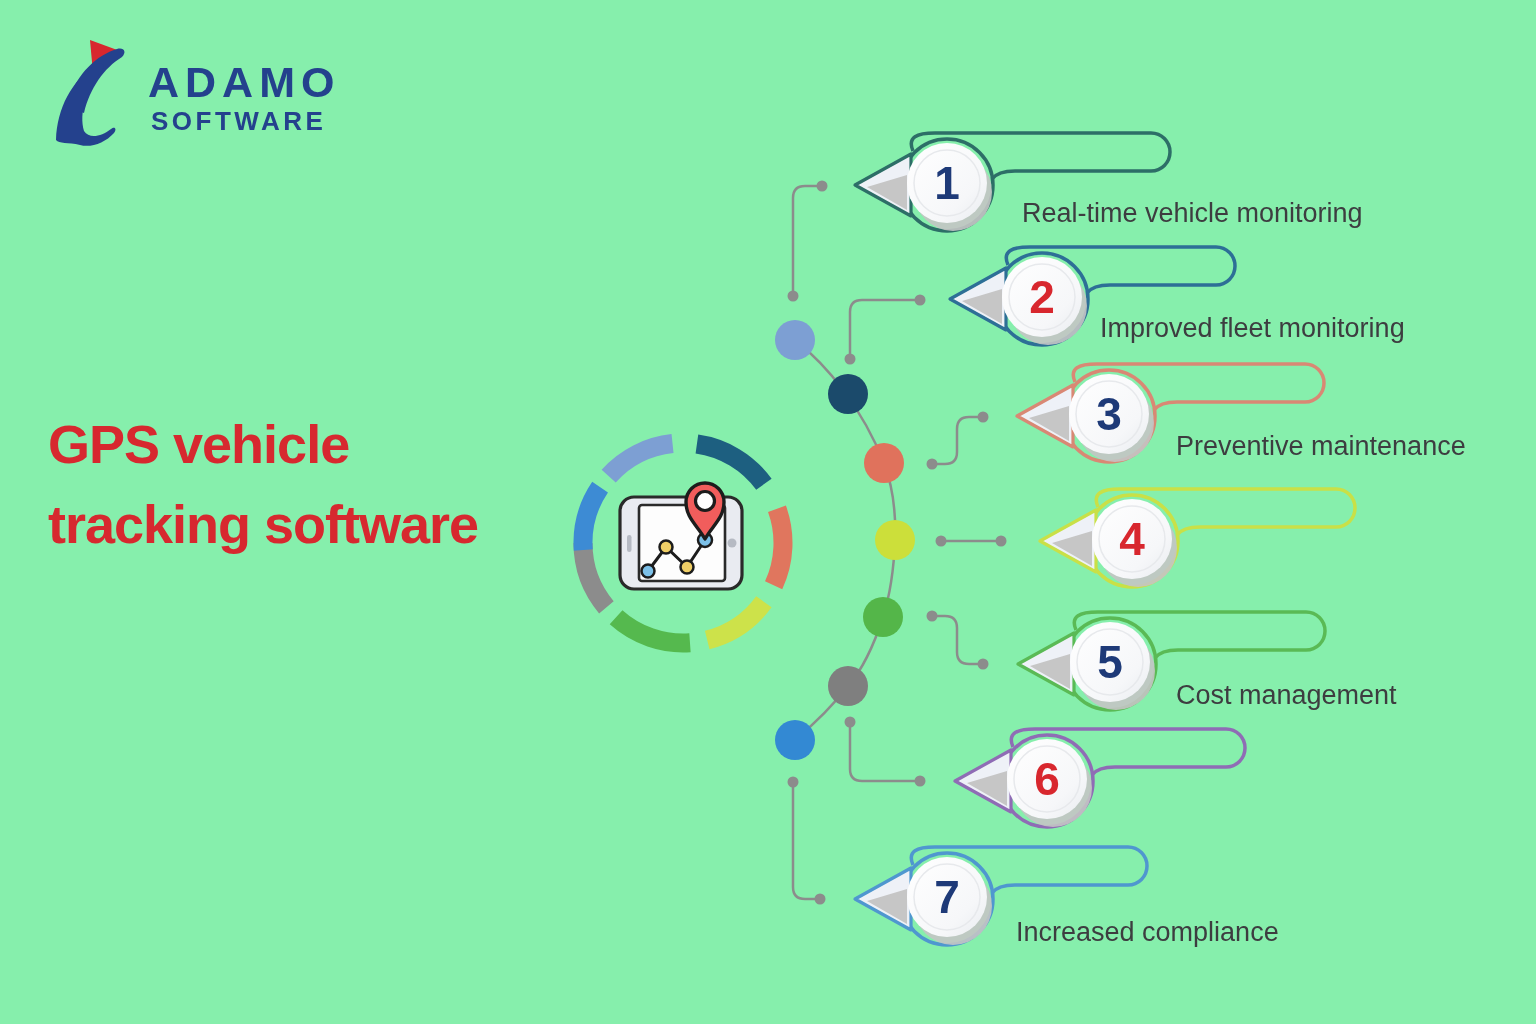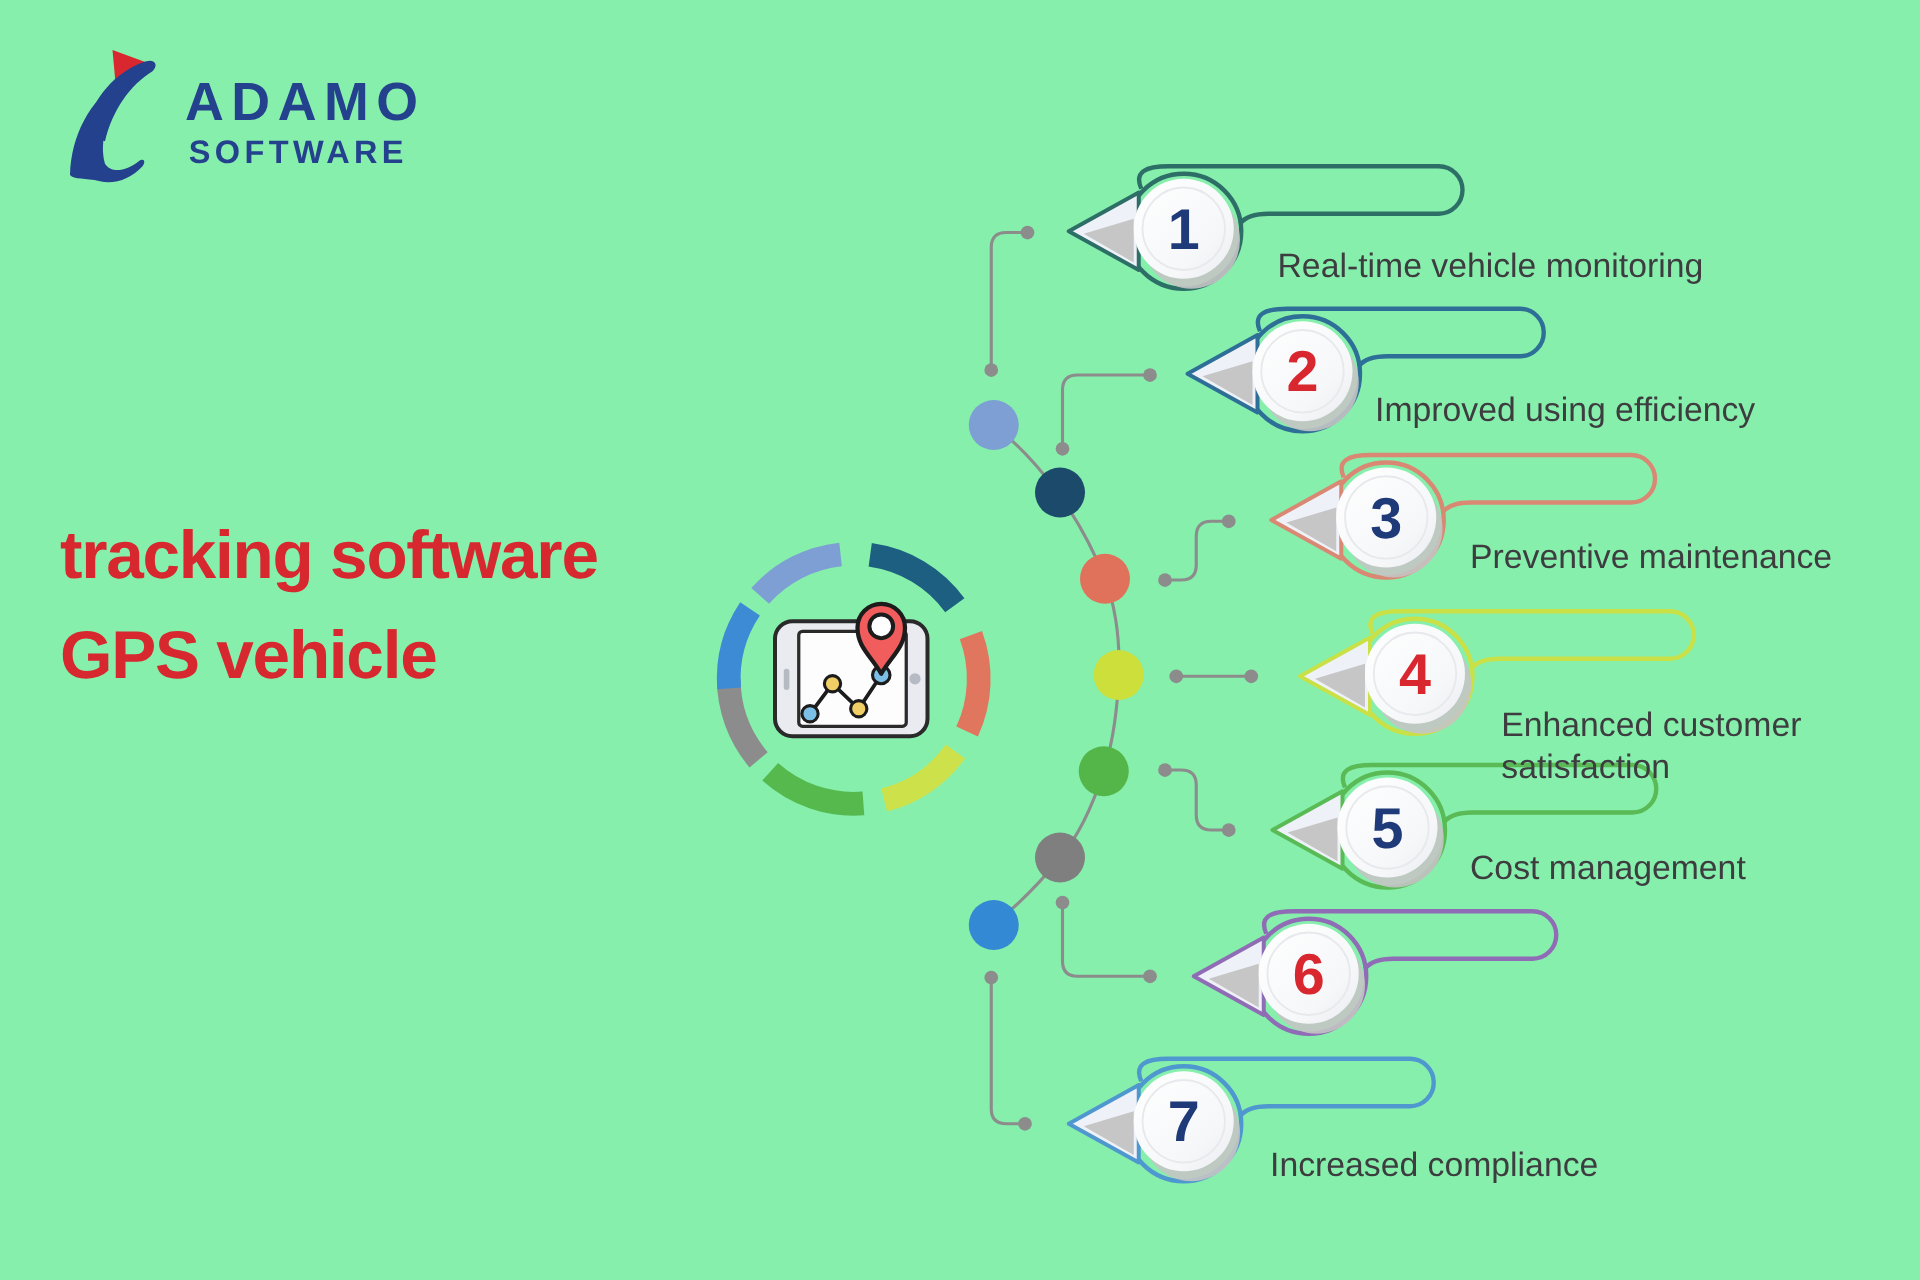--- a/index.html
+++ b/index.html
@@ -39,22 +39,22 @@
   <svg class="abs" style="left:48px;top:36px" width="100" height="112" viewBox="0 0 100 112">
     <polygon points="42,4 72,15 45,37" fill="#d8272e"></polygon>
     <path d="M20 66 C 29 37 49 19 69 13 C 76 11 79 16 74 21 C 56 32 42 52 36 77 C 30 75 24 71 20 66 Z" fill="#24418d"></path>
     <path d="M8 104 C 9 72 24 44 48 29 C 55 25 58 30 53 36 C 38 54 31 77 36 95 C 41 103 53 101 63 93
              C 67 90 69 93 66 97 C 57 107 43 112 32 109 C 20 106 11 108 8 104 Z" fill="#24418d"></path>
   </svg>
   <div class="brand-name">ADAMO</div>
   <div class="brand-sub">SOFTWARE</div>
 
   <div class="title">
+    <div class="t-red">GPS vehicle</div>
     <div class="t-red">tracking software</div>
-    <div class="t-red">GPS vehicle</div>
   </div>
 
   <svg class="abs" style="left:563px;top:423px" width="240" height="240" viewBox="0 0 240 240" id="center-icon">
     <g id="ring-segments">
         <circle cx="120" cy="120" r="100" fill="none" stroke="#7d9fd3" stroke-width="19" pathLength="360" stroke-dasharray="42 318" transform="rotate(222 120 120)"></circle>
         <circle cx="120" cy="120" r="100" fill="none" stroke="#1d5f80" stroke-width="19" pathLength="360" stroke-dasharray="46 314" transform="rotate(-82 120 120)"></circle>
         <circle cx="120" cy="120" r="100" fill="none" stroke="#e0765e" stroke-width="19" pathLength="360" stroke-dasharray="45 315" transform="rotate(-20 120 120)"></circle>
         <circle cx="120" cy="120" r="100" fill="none" stroke="#cde24a" stroke-width="19" pathLength="360" stroke-dasharray="40 320" transform="rotate(36 120 120)"></circle>
         <circle cx="120" cy="120" r="100" fill="none" stroke="#55b94e" stroke-width="19" pathLength="360" stroke-dasharray="46 314" transform="rotate(86 120 120)"></circle>
         <circle cx="120" cy="120" r="100" fill="none" stroke="#8c8c8c" stroke-width="19" pathLength="360" stroke-dasharray="40 320" transform="rotate(140 120 120)"></circle>
@@ -181,19 +181,18 @@
         <polygon points="8,80 64,49 64,111" fill="#eef1f7" stroke="#4f97cf" stroke-width="3.2" stroke-linejoin="round"></polygon>
         <polygon points="20,82 60,70 60,105" fill="#c6c6c6"></polygon>
         <circle cx="106" cy="87" r="39" fill="#c4c4c4" opacity="0.9"></circle>
         <circle cx="100" cy="78" r="40" fill="url(#ballGrad)"></circle>
         <circle cx="100" cy="78" r="33" fill="none" stroke="#e7e9ec" stroke-width="1.5"></circle>
         <text x="100" y="94" text-anchor="middle" font-size="46" font-weight="bold" font-family="&quot;Liberation Sans&quot;,sans-serif" fill="#1e3a78">7</text>
       </svg>
     </div>
 
   <div class="item-label" style="left:1022px;top:185px;width:430px">Real-time vehicle monitoring</div>
-  <div class="item-label" style="left:1100px;top:300px;width:380px">Improved using efficiency</div>
+  <div class="item-label" style="left:1100px;top:300px;width:380px">Improved fleet monitoring</div>
   <div class="item-label" style="left:1176px;top:418px;width:380px">Preventive maintenance</div>
-  <div class="item-label" style="left:1201px;top:569px;width:280px">Enhanced customer satisfaction</div>
   <div class="item-label" style="left:1176px;top:667px;width:380px">Cost management</div>
   <div class="item-label" style="left:1016px;top:904px;width:430px">Increased compliance</div>
 
 </div>
 
 </body></html>

